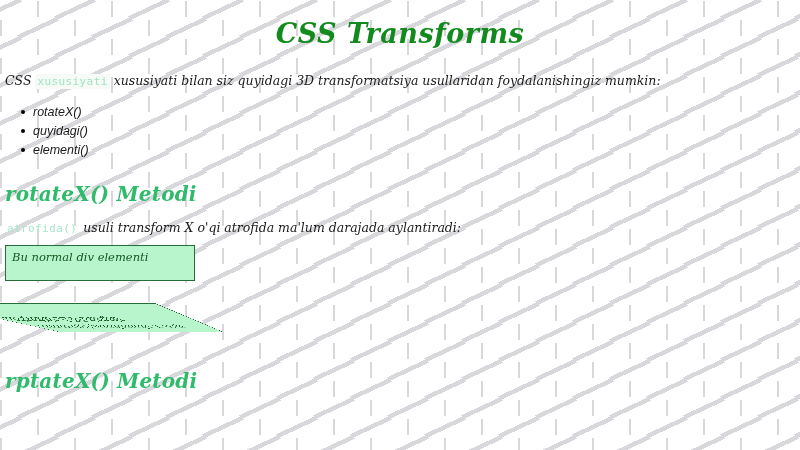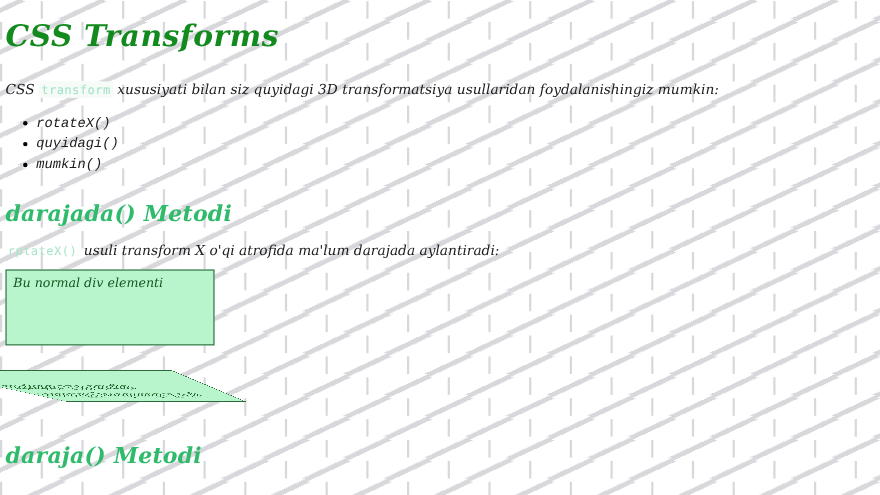--- a/index.html
+++ b/index.html
@@ -36,21 +36,21 @@
   }
 
   .content {
     position: relative;
     z-index: 2;
     padding: 0 5px;
   }
 
   
   .page-title {
-    text-align: left;
+    text-align: center;
     color: #128a1e;
     font-family: "DejaVu Serif", serif;
     font-size: 27px;
     font-weight: bold;
     font-style: italic;
     letter-spacing: 0.5px;
     margin: 0;
     padding: 17px 0 0 0;
     line-height: 34px;
   }
@@ -95,42 +95,42 @@
 
   
   ul.method-list {
     margin: 0;
     padding: 0 0 0 28px;
     list-style: none;
   }
   ul.method-list li {
     position: relative;
     color: #1a1a1a;
-    font-family: Liberation Mono, monospace;
+    font-family: Liberation Sans, sans-serif;
     font-size: 12.5px;
     font-style: italic;
     line-height: 16px;
     padding: 0 0 0 0;
     margin: 0 0 3px 0;
   }
   ul.method-list li::before {
     content: "";
     position: absolute;
     left: -12px;
     top: 6px;
     width: 4px;
     height: 4px;
     border-radius: 50%;
     background: #000000;
   }
 
   
   .demo-box {
     width: 190px;
-    height: 69px;
+    height: 36px;
     background: #b9f5cc;
     border: 1px solid #2a6b3c;
     box-sizing: border-box;
     color: #12581f;
     font-family: "DejaVu Serif", serif;
     font-size: 11.5px;
     font-style: italic;
     line-height: 15px;
     padding: 4px 6px;
   }
@@ -165,48 +165,48 @@
 
   <div class="content">
 
     <h1 class="page-title">CSS Transforms</h1>
 
     <div class="spacer-a"></div>
 
 
     <div class="spacer-b"></div>
 
-    <p class="para"><span>CSS </span><code class="inline-code">transform</code><span> xususiyati bilan siz quyidagi 3D transformatsiya usullaridan foydalanishingiz mumkin:</span></p>
+    <p class="para"><span>CSS </span><code class="inline-code">xususiyati</code><span> xususiyati bilan siz quyidagi 3D transformatsiya usullaridan foydalanishingiz mumkin:</span></p>
 
     <div class="spacer-c"></div>
 
     <ul class="method-list">
       <li><span>rotateX()</span></li>
       <li><span>quyidagi()</span></li>
-      <li><span>mumkin()</span></li>
+      <li><span>elementi()</span></li>
     </ul>
 
     <div class="spacer-g"></div>
 
-    <h2 class="section-heading">darajada() Metodi</h2>
+    <h2 class="section-heading">rotateX() Metodi</h2>
 
     <div class="spacer-e"></div>
 
-    <p class="para"><code class="inline-code muted">rptateX()</code><span> usuli transform X o'qi atrofida ma'lum darajada aylantiradi:</span></p>
+    <p class="para"><code class="inline-code muted">atrofida()</code><span> usuli transform X o'qi atrofida ma'lum darajada aylantiradi:</span></p>
 
     <div class="spacer-d"></div>
 
     <div class="demo-box"><span class="box-text">Bu normal div elementi</span></div>
 
     <div class="spacer-f"></div>
 
     <div class="perspective-wrap">
       <div class="demo-box rotated">
           <span class="box-text">rotateX() yordamida X o'qi atrofida 120 daraja</span>
         </div>
     </div>
 
     <div class="spacer-g"></div>
 
-    <h2 class="section-heading">daraja() Metodi</h2>
+    <h2 class="section-heading">rptateX() Metodi</h2>
 
   </div>
 </div>
 
 </body></html>

